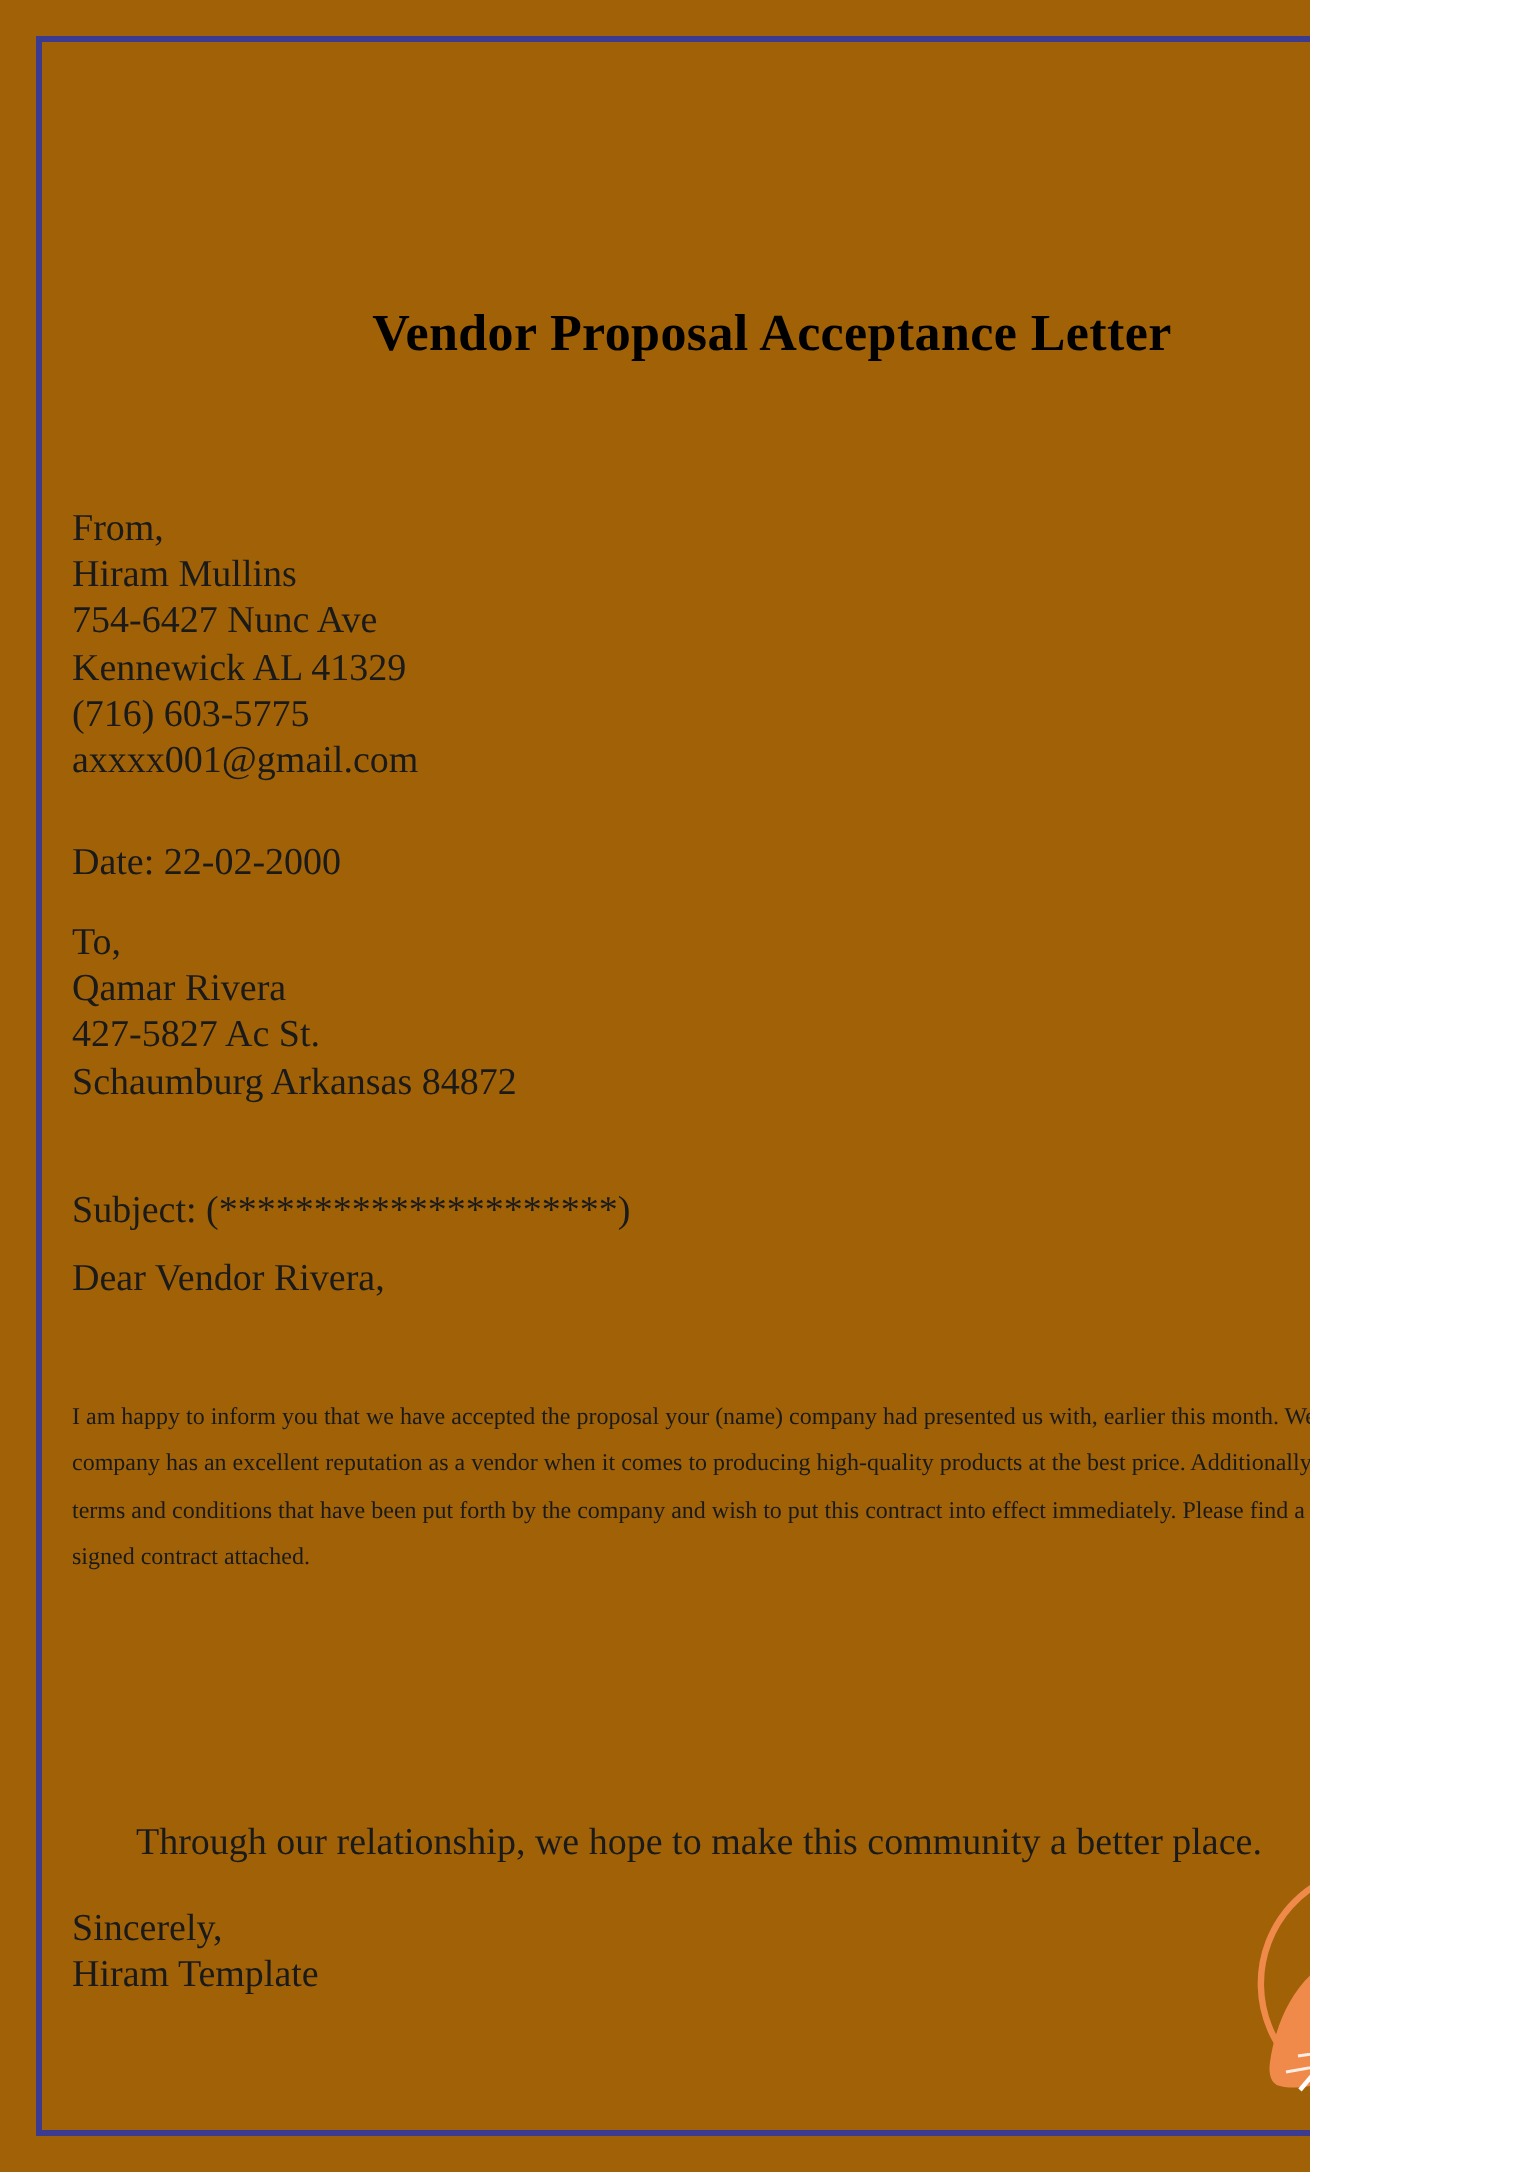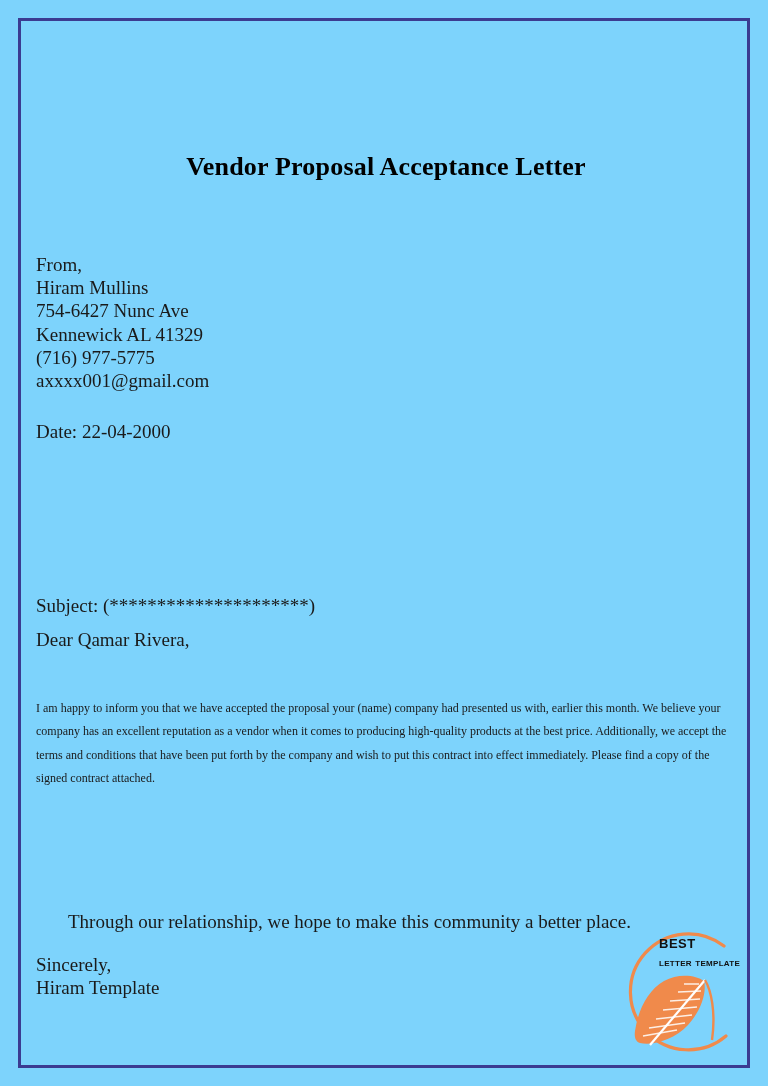--- a/index.html
+++ b/index.html
@@ -5,23 +5,23 @@
   html, body {
     margin: 0;
     padding: 0;
     background: #ffffff;
   }
   body {
     font-family: "Liberation Serif", "DejaVu Serif", serif;
   }
   .page {
     position: relative;
-    width: 768px;
+    width: 655px;
     height: 1086px;
-    background: #7dd3fc;
+    background: #a16207;
     overflow: hidden;
     box-sizing: border-box;
   }
   .page-border {
     position: absolute;
     left: 18px;
     top: 18px;
     width: 732px;
     height: 1050px;
     border: 3px solid #3b3b91;
@@ -118,29 +118,33 @@
   <div class="page-border"></div>
 
   <div class="content">
 
     <div class="doc-title">Vendor Proposal Acceptance Letter</div>
 
     <div class="block from-block">From,
 Hiram Mullins
 754-6427 Nunc Ave
 Kennewick AL 41329
-(716) 977-5775
+(716) 603-5775
 axxxx001@gmail.com</div>
 
-    <div class="block date-line">Date: 22-04-2000</div>
+    <div class="block date-line">Date: 22-02-2000</div>
 
+    <div class="block to-block">To,
+Qamar Rivera
+427-5827 Ac St.
+Schaumburg Arkansas 84872</div>
 
     <div class="block subject-line">Subject: (*********************)</div>
 
-    <div class="block salutation">Dear Qamar Rivera,</div>
+    <div class="block salutation">Dear Vendor Rivera,</div>
 
     <div class="block body-block">
       <p>I am happy to inform you that we have accepted the proposal your (name) company had presented us with, earlier this month. We believe your company has an excellent reputation as a vendor when it comes to producing high-quality products at the best price. Additionally, we accept the terms and conditions that have been put forth by the company and wish to put this contract into effect immediately. Please find a copy of the signed contract attached.</p>
     </div>
 
     <div class="block closing-line">Through our relationship, we hope to make this community a better place.</div>
 
     <div class="block signoff-block">Sincerely,
 Hiram Template</div>
 

